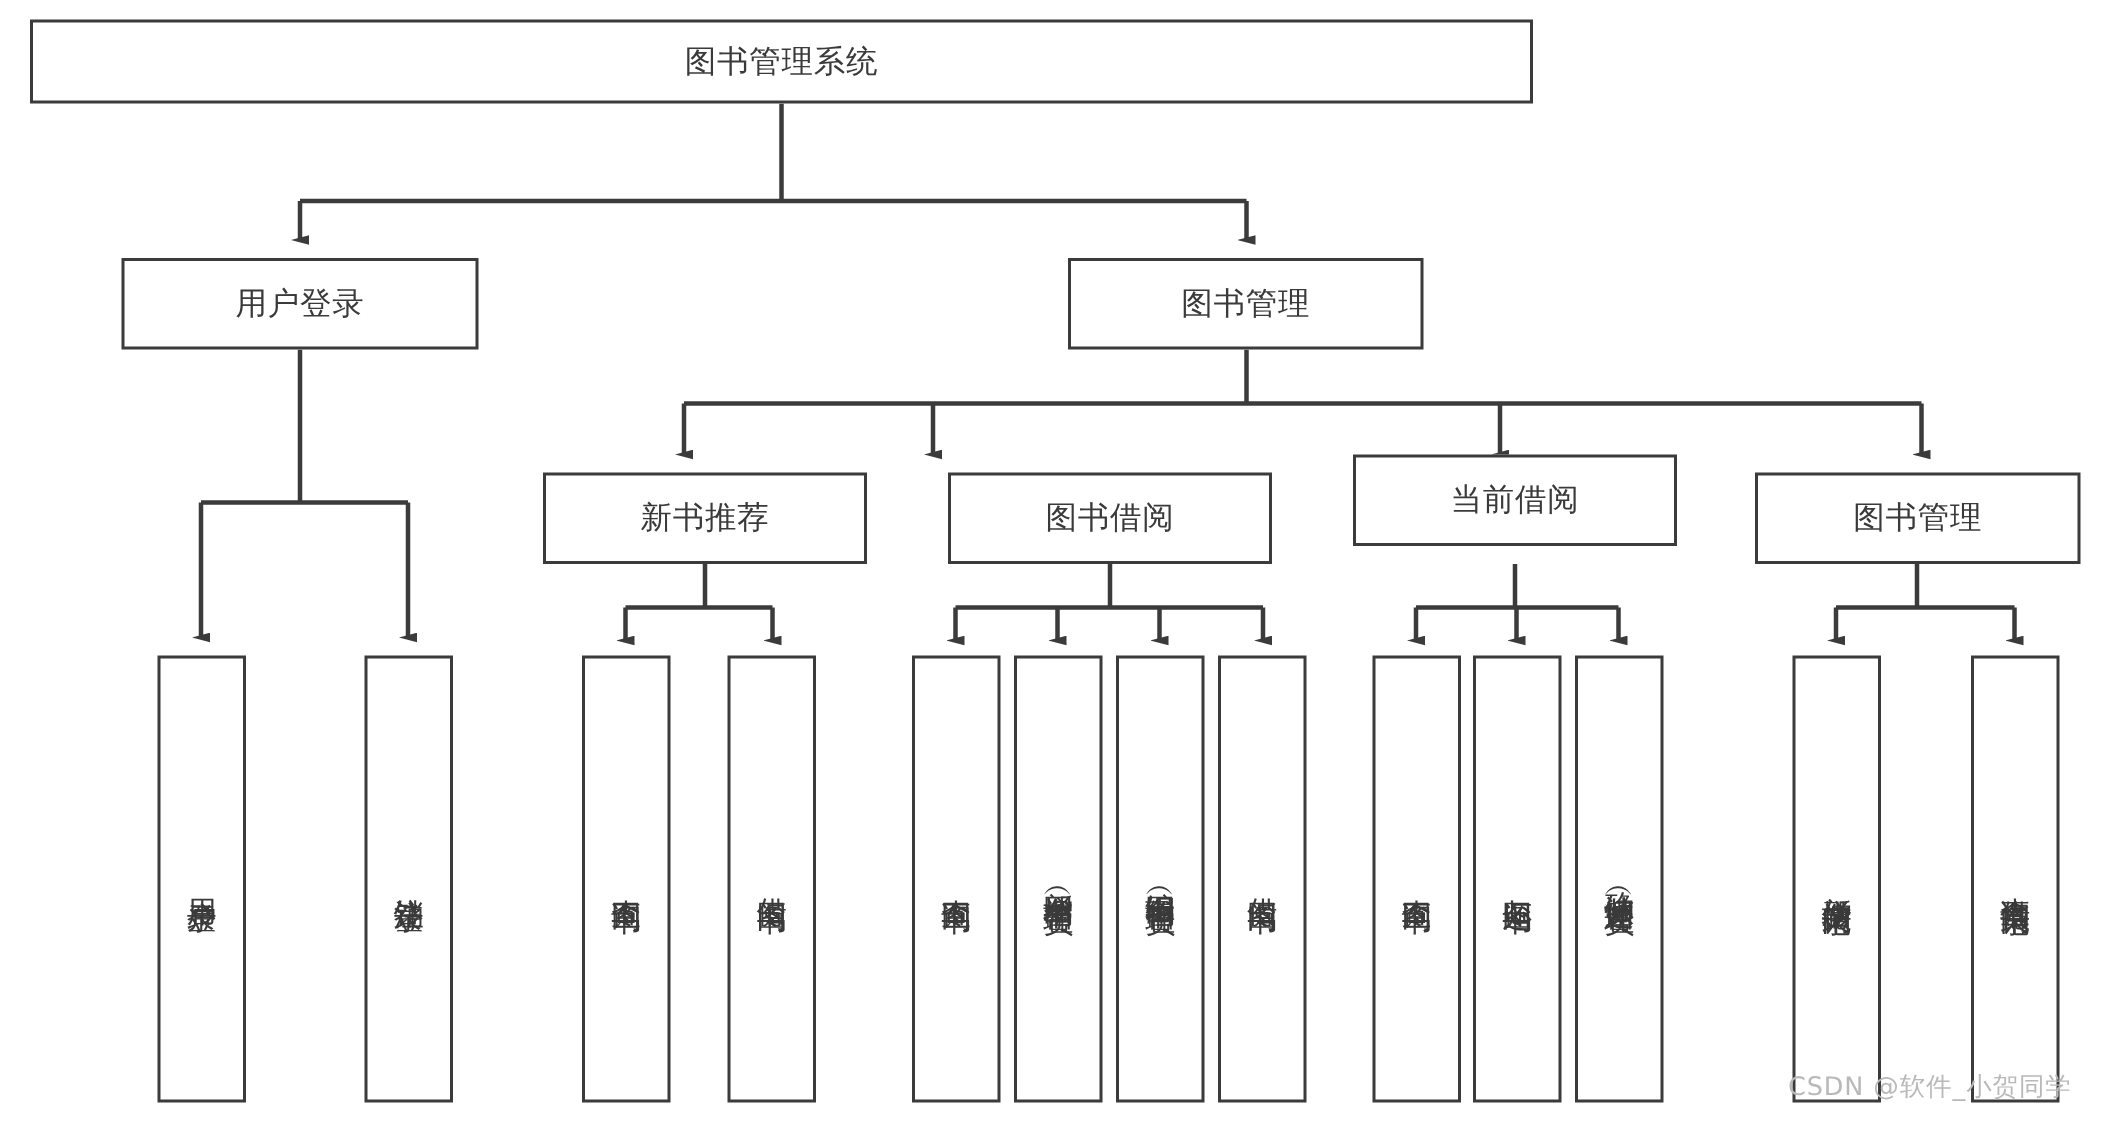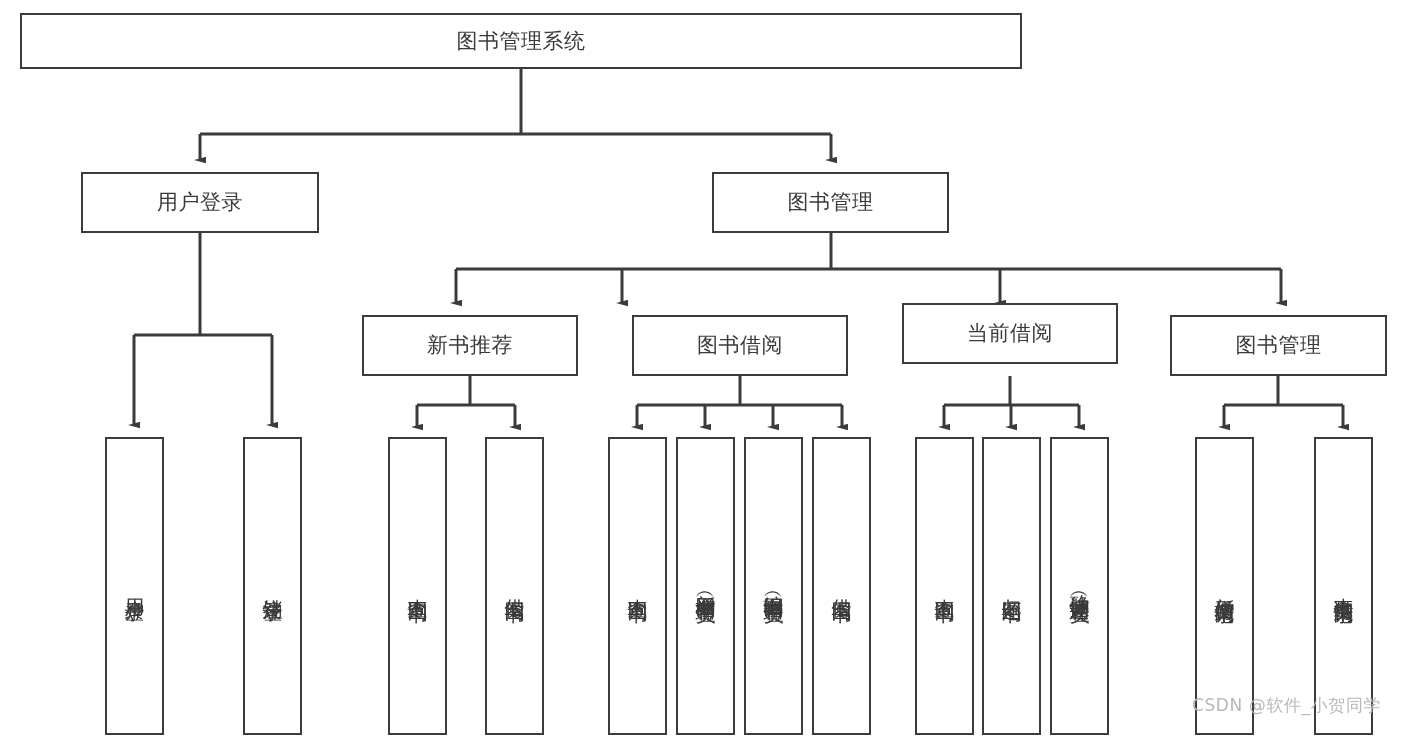--- a/index.html
+++ b/index.html
@@ -54,20 +54,21 @@
     white-space: nowrap;
     text-align: center;
   }
   .watermark {
     position: absolute;
     color: #b9b9b9;
     font-size: 17px;
     letter-spacing: 0.6px;
     white-space: nowrap;
     user-select: none;
+    margin-top: 19px;
   }
 </style>
 </head>
 <body>
 
 <div id="diagram-root">
 
   <svg id="flow-svg" viewBox="0 0 1405 747">
     <defs>
       <marker id="arrowhead" markerWidth="10" markerHeight="12" refX="3.2" refY="6" orient="auto" markerUnits="userSpaceOnUse">

